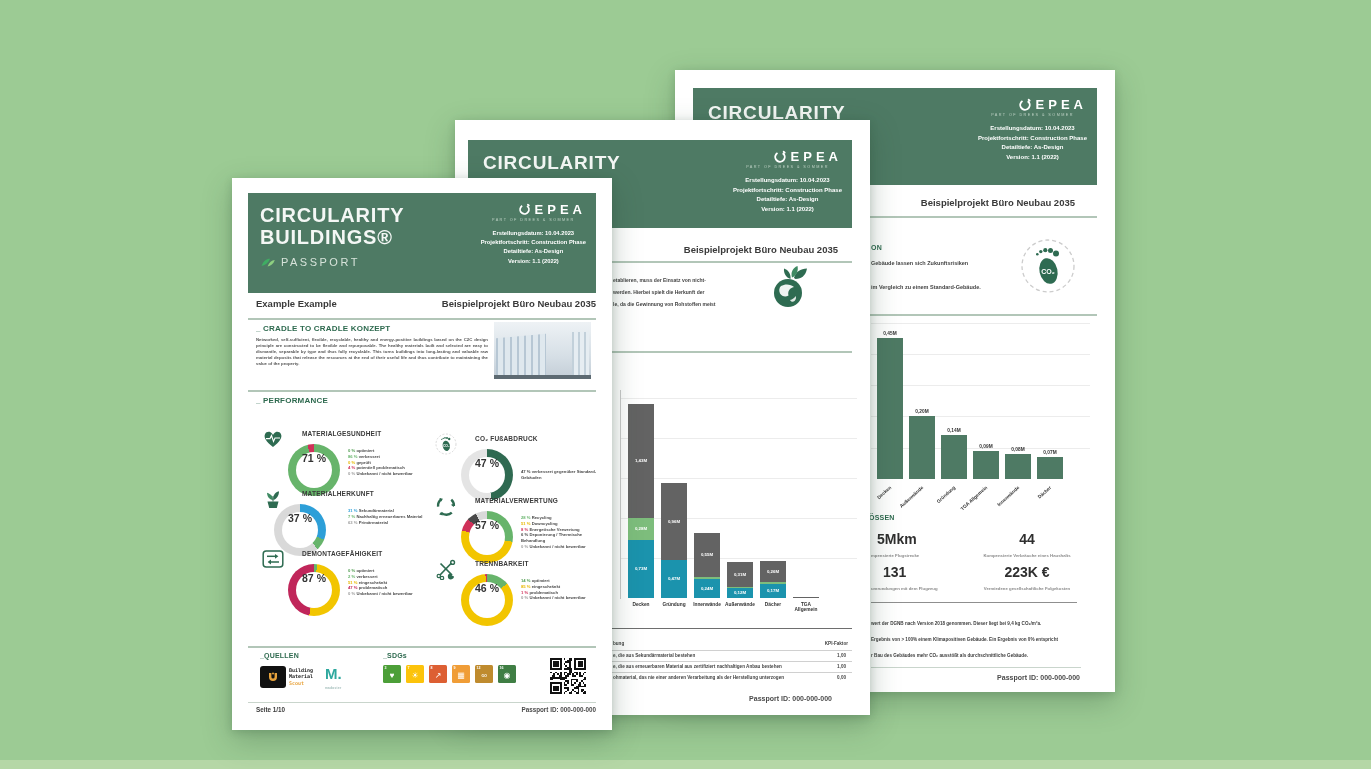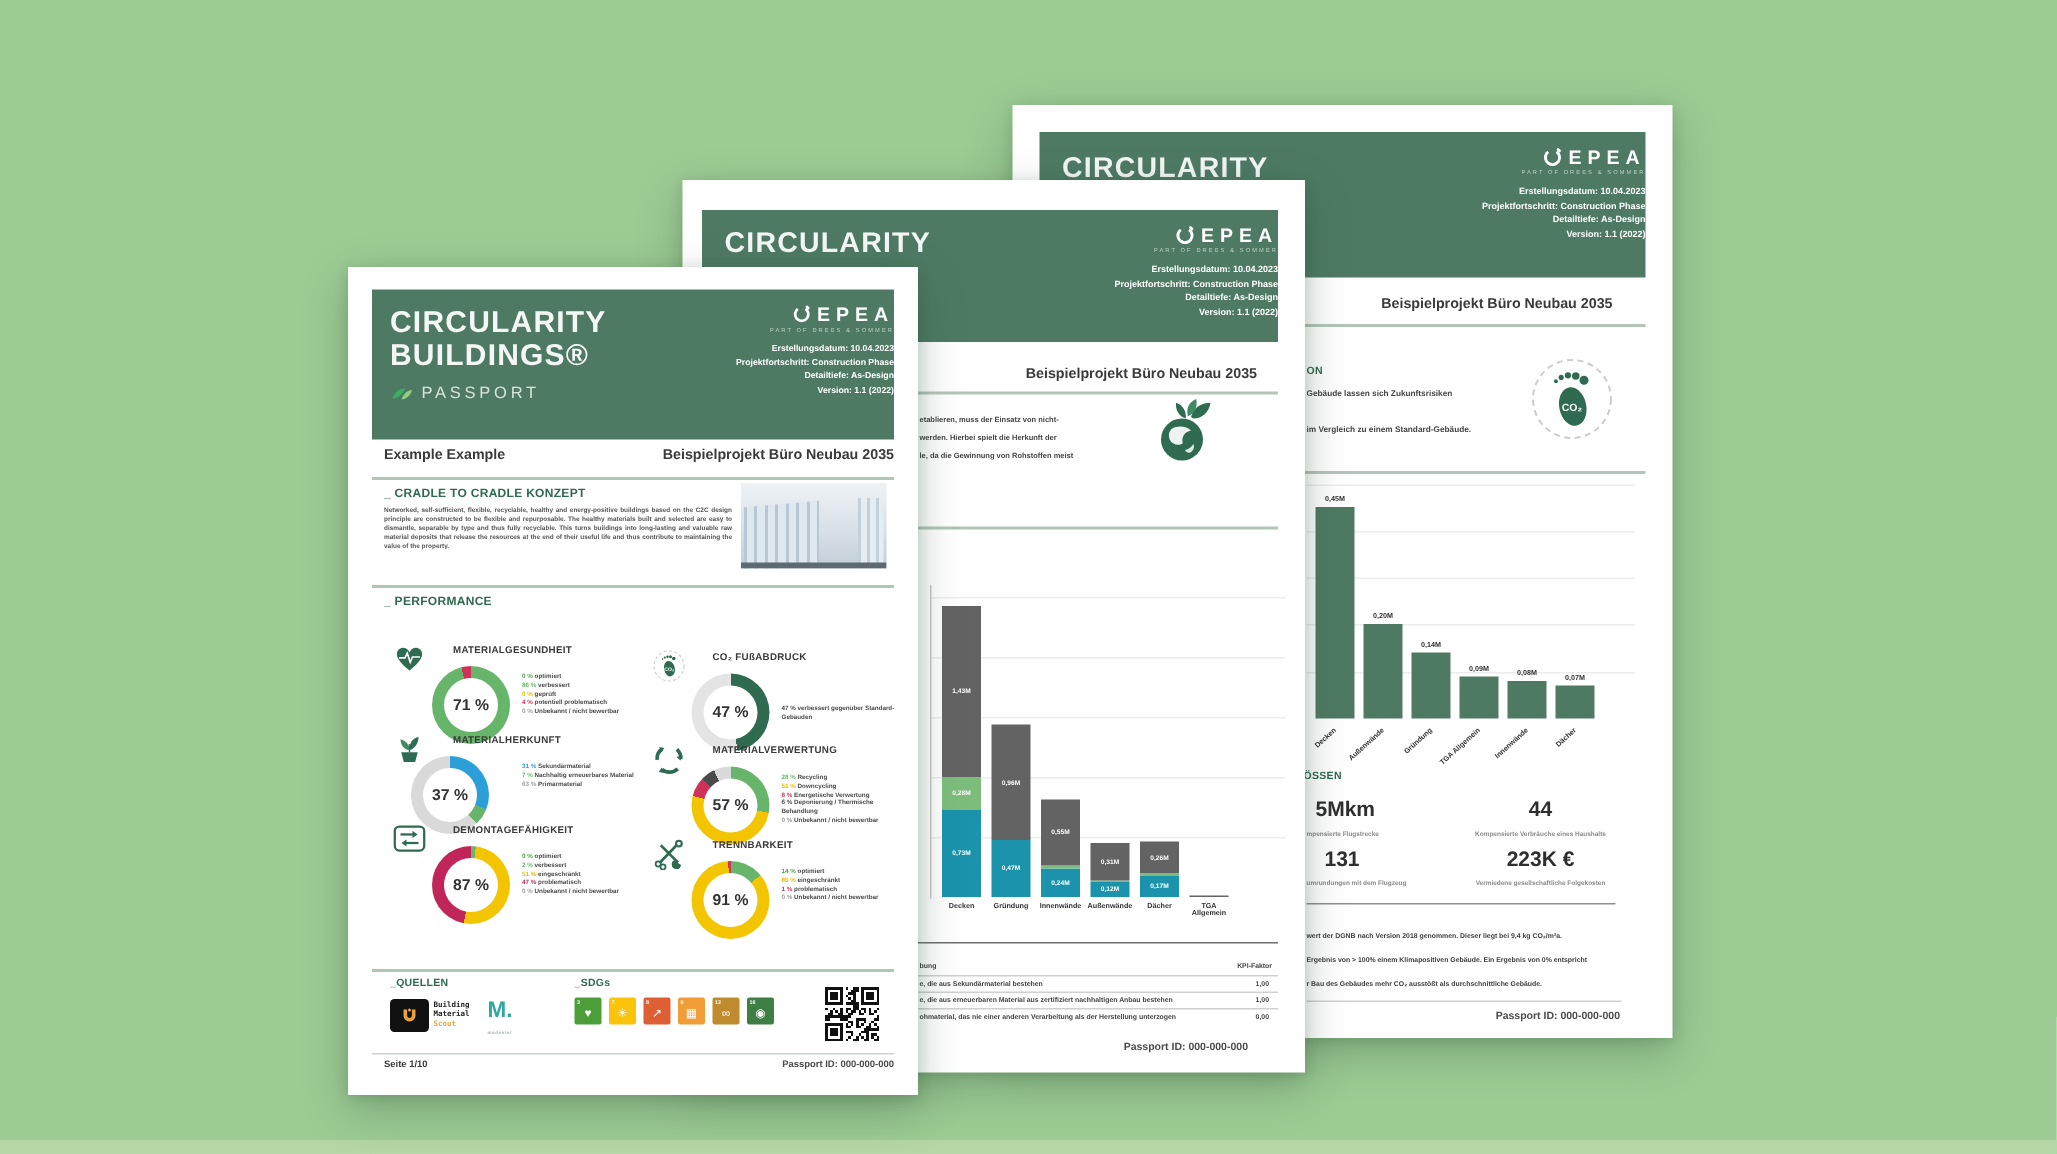--- a/index.html
+++ b/index.html
@@ -8,32 +8,32 @@
   .bottom-strip{position:absolute;left:0;bottom:0;width:100%;height:9px;background:#b5d7a6}
   .page{position:absolute;background:#ffffff;box-shadow:0 10px 28px rgba(35,70,45,.28),0 2px 8px rgba(35,70,45,.18)}
   .page-back{left:675px;top:70px;width:440px;height:622px;z-index:1}
   .page-middle{left:455px;top:120px;width:415px;height:595px;z-index:2}
   .page-front{left:232px;top:178px;width:380px;height:552px;z-index:3}
   .abs{position:absolute}
   .band{position:absolute;background:#4e7a64;color:#fff}
   .band-big{font-size:20px;font-weight:800;letter-spacing:.8px;line-height:22px;color:#f4f7f5}
   .band-big.mid{font-size:19px}
   .band-sub{display:flex;align-items:center;gap:5px;margin-top:8px;font-size:11px;letter-spacing:2.5px;color:#d7e3da;font-weight:400}
-  .band-epea{position:absolute;top:9px;right:0;text-align:right}
+  .band-epea{position:absolute;top:9px;right:10px;text-align:center}
   .epea-row{display:flex;align-items:center;justify-content:flex-end;gap:4px}
   .epea-name{font-size:13px;font-weight:700;letter-spacing:4px;color:#fff}
   .epea-tag{font-size:3.8px;letter-spacing:1.4px;color:#bcd0c3;margin-top:1px}
   .meta{margin-top:7px;font-size:6px;font-weight:700;line-height:9.6px;color:#fff}
   .rule{position:absolute;border:none;margin:0;border-top:2px solid #b2c6b8}
   .rule.thin{border-top:1px solid #c9d5cc}
   .sec-head{position:absolute;font-size:8px;font-weight:800;color:#2e6a4f;letter-spacing:.2px}
   .proj-title{position:absolute;font-size:9.5px;font-weight:800;color:#3a3a3a}
   .tiny{font-size:4.3px;line-height:5.9px;color:#555;font-weight:600;text-align:justify}
   .donut{position:absolute;width:52px;height:52px;border-radius:50%}
-  .donut-hole{position:absolute;inset:8px;background:#fff;border-radius:50%;display:flex;align-items:center;justify-content:center}
+  .donut-hole{position:absolute;inset:8px;background:#fff;border-radius:50%;display:flex;justify-content:center}
   .donut-value{font-size:10.5px;font-weight:700;color:#333}
   .kpi-title{position:absolute;font-size:6.5px;font-weight:800;color:#3a3a3a;letter-spacing:.2px;white-space:nowrap}
   .lg-row{font-size:4.2px;line-height:5.8px;color:#4a4a4a;font-weight:600}
   .lg-pct{font-weight:800}
   .photo{position:absolute;overflow:hidden;background:linear-gradient(180deg,#eef2f5 0%,#d6dfe6 60%,#c3cdd6 100%)}
   .stat-val{position:absolute;font-size:14px;font-weight:800;color:#2f2f2f}
   .stat-cap{position:absolute;font-size:4.3px;color:#8a8a8a;font-weight:600}
   .note-line{position:absolute;font-size:4.6px;font-weight:700;color:#3d3d3d;white-space:nowrap}
   .frag{position:absolute;font-size:5px;font-weight:700;color:#444;white-space:nowrap}
   .passport{position:absolute;font-size:7px;font-weight:600;color:#4a4a4a}
@@ -429,21 +429,21 @@
                 <line x1="5.5" y1="5.5" x2="17" y2="17"></line>
               </g>
               <circle cx="3.8" cy="18" r="1.7" fill="none" stroke="#2e6b51" stroke-width="1.2"></circle>
               <circle cx="7" cy="20" r="1.7" fill="none" stroke="#2e6b51" stroke-width="1.2"></circle>
               <path d="M15.6 15.2a3.1 3.1 0 1 0 3.4 3.4l-2-1.2z" fill="#2e6b51"></path>
               <circle cx="17.6" cy="4.4" r="1.9" fill="none" stroke="#2e6b51" stroke-width="1.4"></circle>
             </svg></span>
           <div class="kpi-title" style="left:40px;top:6px">TRENNBARKEIT</div>
           <div class="donut" style="left:26px;top:20px;background:conic-gradient(#67b46b 0% 14%,#f2c500 14% 99%,#cf3159 99% 100%)">
             <div class="donut-hole">
-              <span class="donut-value">91 %</span>
+              <span class="donut-value">46 %</span>
             </div>
           </div>
           <div class="abs" style="left:86px;top:24px;width:86px">
             <div class="lg-row"><span class="lg-pct" style="color:#4e9b4e">14 %</span> optimiert</div>
             <div class="lg-row"><span class="lg-pct" style="color:#e8b800">85 %</span> eingeschränkt</div>
             <div class="lg-row"><span class="lg-pct" style="color:#cf3159">1 %</span> problematisch</div>
             <div class="lg-row"><span class="lg-pct" style="color:#9a9a9a">0 %</span> Unbekannt / nicht bewertbar</div>
           </div>
         </div>
       </div>

